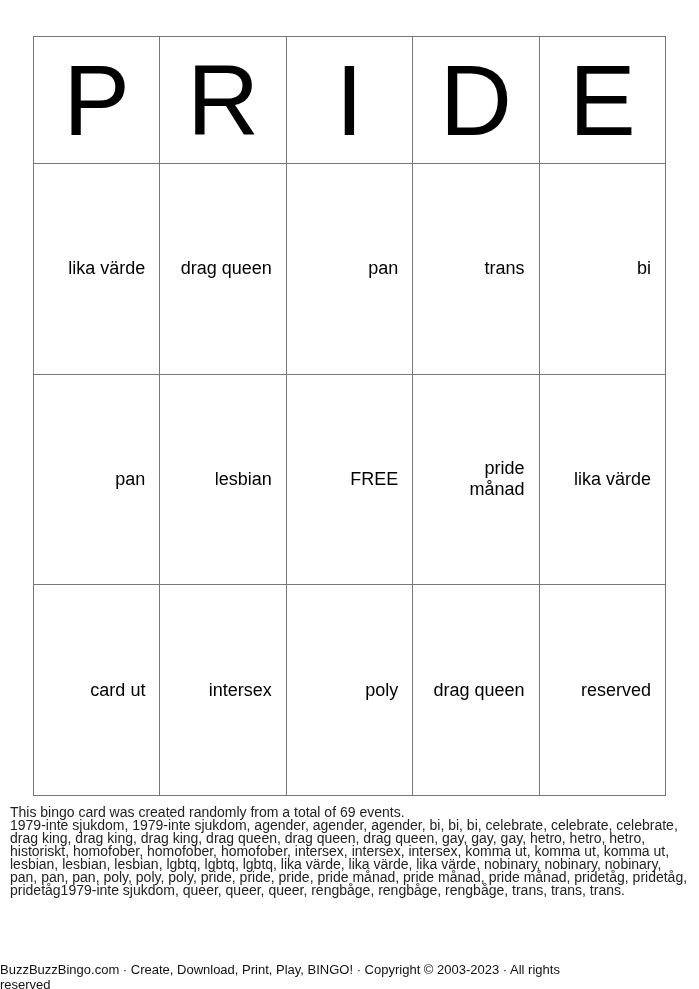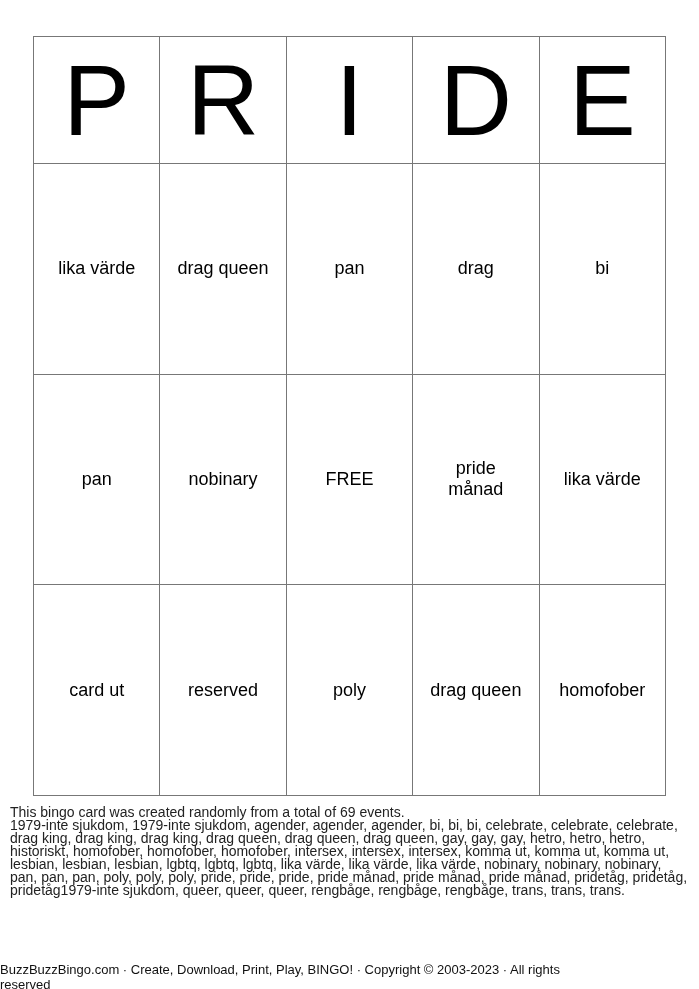--- a/index.html
+++ b/index.html
@@ -1,18 +1,18 @@
 <!DOCTYPE html>
 <html><head>
 <meta charset="utf-8">
 <style>
   html, body { margin: 0; padding: 0; background: #ffffff; }
   body { width: 699px; height: 989px; position: relative; font-family: "Liberation Sans", sans-serif; color: #000; overflow: hidden; }
   .card { position: absolute; left: 33px; top: 36px; width: 633px; height: 760px; border-collapse: collapse; table-layout: fixed; }
-  .card td { border: 1px solid #777; text-align: center; vertical-align: middle; padding: 0 14px; font-size: 18px; line-height: 21px; height: 126px; }
+  .card td { border: 1px solid #777; text-align: right; vertical-align: middle; padding: 0 14px; font-size: 18px; line-height: 21px; height: 126px; }
   .card th { border: 1px solid #777; text-align: center; vertical-align: middle; font-weight: normal; font-size: 100px; height: 126px; padding: 0; line-height: 1; }
   .info { position: absolute; left: 10px; top: 806px; width: 680px; font-size: 14px; line-height: 13px; color: #222; }
   .footer { position: absolute; left: 0; top: 962px; width: 567px; text-align: left; font-size: 13px; color: #111; }
 </style>
 </head>
 <body>
 
 <table class="card">
   <thead>
     <tr>
@@ -21,36 +21,36 @@
       <th>I</th>
       <th>D</th>
       <th>E</th>
     </tr>
   </thead>
   <tbody>
     <tr>
       <td>lika värde</td>
       <td>drag queen</td>
       <td>pan</td>
-      <td>drag</td>
+      <td>trans</td>
       <td>bi</td>
     </tr>
     <tr>
       <td>pan</td>
-      <td>nobinary</td>
+      <td>lesbian</td>
       <td>FREE</td>
       <td>pride månad</td>
       <td>lika värde</td>
     </tr>
     <tr>
       <td>card ut</td>
-      <td>reserved</td>
+      <td>intersex</td>
       <td>poly</td>
       <td>drag queen</td>
-      <td>homofober</td>
+      <td>reserved</td>
     </tr>
   </tbody>
 </table>
 
 <div class="info">
   <div>This bingo card was created randomly from a total of 69 events.</div>
   <div>1979-inte sjukdom, 1979-inte sjukdom, agender, agender, agender, bi, bi, bi, celebrate, celebrate, celebrate, drag king, drag king, drag king, drag queen, drag queen, drag queen, gay, gay, gay, hetro, hetro, hetro, historiskt, homofober, homofober, homofober, intersex, intersex, intersex, komma ut, komma ut, komma ut, lesbian, lesbian, lesbian, lgbtq, lgbtq, lgbtq, lika värde, lika värde, lika värde, nobinary, nobinary, nobinary, pan, pan, pan, poly, poly, poly, pride, pride, pride, pride månad, pride månad, pride månad, pridetåg, pridetåg, pridetåg1979-inte sjukdom, queer, queer, queer, rengbåge, rengbåge, rengbåge, trans, trans, trans.</div>
 </div>
 
 <div class="footer">BuzzBuzzBingo.com · Create, Download, Print, Play, BINGO! · Copyright © 2003-2023 · All rights reserved</div>

